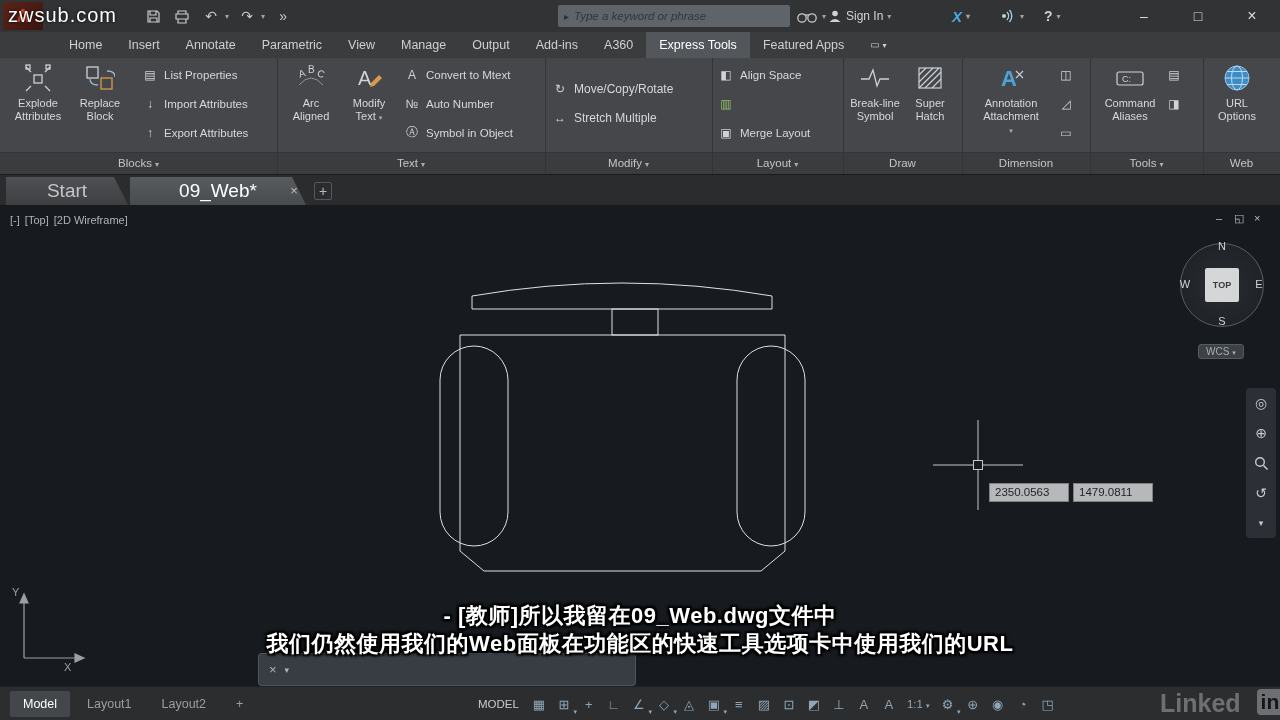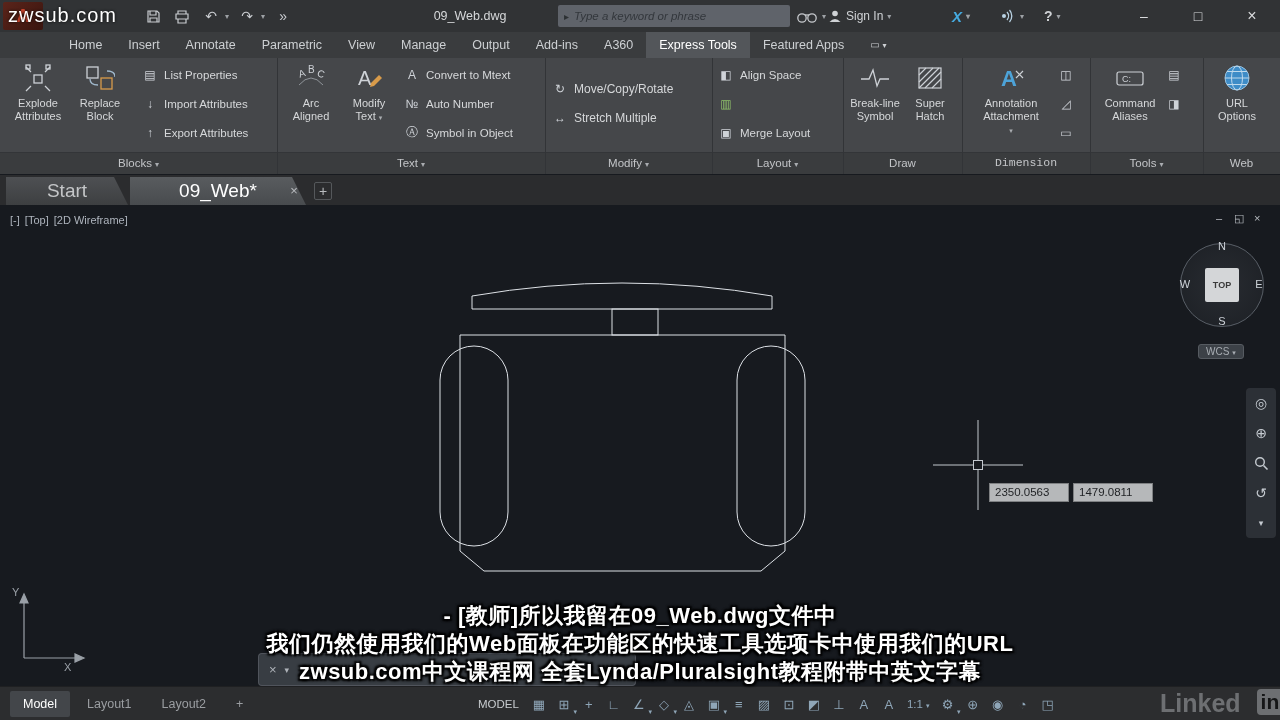--- a/index.html
+++ b/index.html
@@ -118,21 +118,20 @@
         <svg width="16" height="15" viewBox="0 0 16 15">
             <path d="M4 5 v-3 h8 v3 M2 5 h12 v5 h-12 z M4 10 h8 v4 h-8 z" fill="none" stroke="#c9ccd0" stroke-width="1.2"></path>
           </svg>
       </span>
       <span class="qico">↶</span>
       <span class="qdd">▾</span>
       <span class="qico">↷</span>
       <span class="qdd">▾</span>
       <span class="qico">»</span>
     </div>
-    <div class="doc-title">09_Web.dwg</div>
 
     <div class="searchbox">
       <span class="search-arrow">▸</span>
       <input class="search-input" placeholder="Type a keyword or phrase" style="">
     </div>
     <div class="tb-item" style="left:796px;">
       <svg width="22" height="16" viewBox="0 0 22 16">
         <circle cx="6" cy="10" r="4.2" fill="none" stroke="#c6c9cd" stroke-width="1.3"></circle>
         <circle cx="16" cy="10" r="4.2" fill="none" stroke="#c6c9cd" stroke-width="1.3"></circle>
         <path d="M9 7 h4" stroke="#c6c9cd" stroke-width="1.3"></path>
@@ -356,21 +355,21 @@
     <div class="smallbtn">
       <span class="sicon">◫</span>
     </div>
     <div class="smallbtn">
       <span class="sicon">◿</span>
     </div>
     <div class="smallbtn">
       <span class="sicon">▭</span>
     </div>
   </div>
-  <div class="plabel" style="left:962px;width:128px;font-family:Liberation Mono, monospace;">
+  <div class="plabel" style="left:962px;width:128px;">
     <span>Dimension</span>
   </div>
 
   <div class="bigbtn" style="left:1100px;width:60px;">
     <div class="bicon">
       <svg width="30" height="30" viewBox="0 0 30 30">
         <rect x="2" y="9" width="26" height="13" rx="2" fill="none" stroke="#cdd1d6" stroke-width="1.2"></rect>
         <text x="7" y="19" font-size="9" fill="#cdd1d6">C:</text>
       </svg>
     </div>
@@ -472,21 +471,20 @@
     <div class="coordbox" style="left:1073px;top:278px;">1479.0811</div>
 
     <div class="cmdbar">
       <span class="c1">×</span>
       <span class="c2">▾</span>
     </div>
   </div>
 
   <div class="subs" style="top:601px;">-  [教师]所以我留在09_Web.dwg文件中</div>
   <div class="subs" style="top:629px;">我们仍然使用我们的Web面板在功能区的快速工具选项卡中使用我们的URL</div>
-  <div class="subs" style="top:657px;">zwsub.com中文课程网 全套Lynda/Pluralsight教程附带中英文字幕</div>
 
   <div class="statusbar">
     <div class="ltabs">
       <span class="ltab active">Model</span>
       <span class="ltab">Layout1</span>
       <span class="ltab">Layout2</span>
       <span class="ltab">+</span>
     </div>
     <div class="stcluster">
       <span class="stlabel">MODEL</span>

